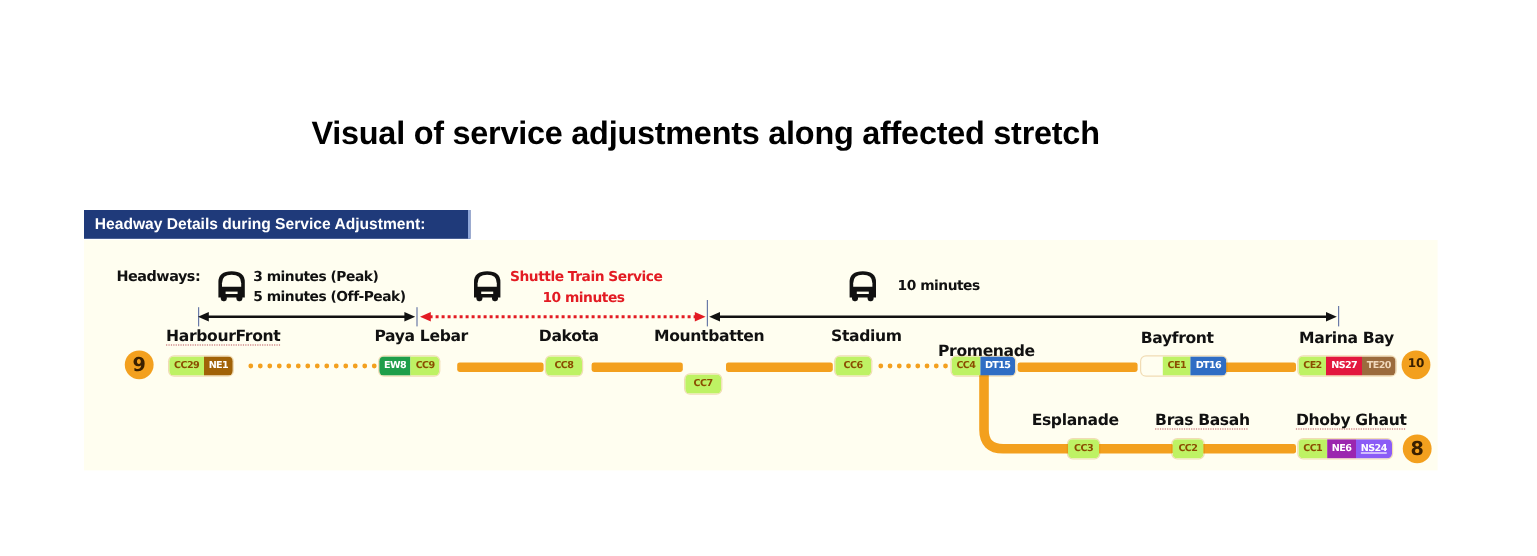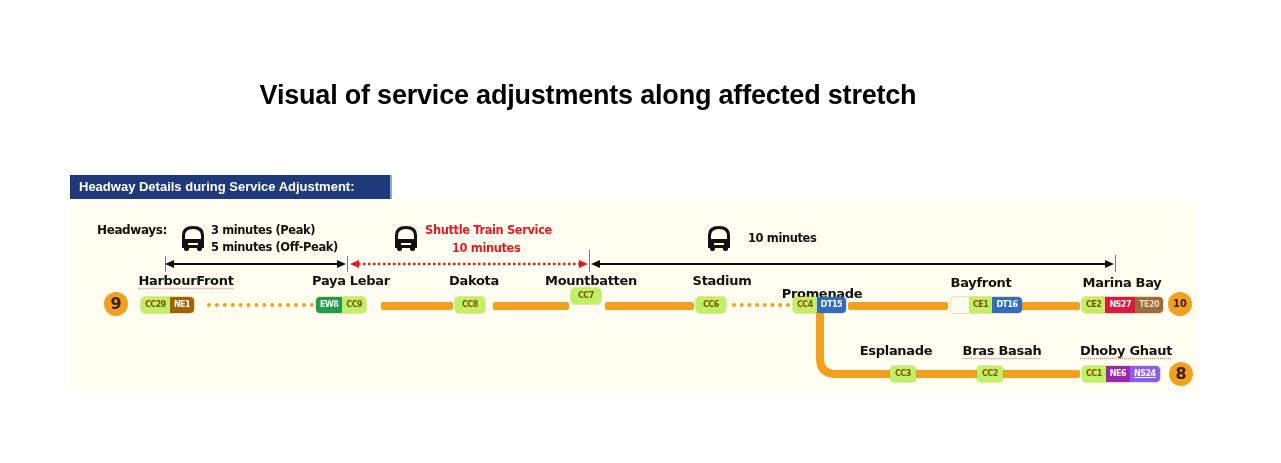--- a/index.html
+++ b/index.html
@@ -1,18 +1,18 @@
 <!DOCTYPE html>
 <html><head>
 <meta charset="utf-8">
 <style>
   html, body { margin:0; padding:0; background:#ffffff; }
   body { width:1281px; height:463px; position:relative; overflow:hidden; font-family:"Liberation Sans", sans-serif; }
   .abs { position:absolute; }
-  .page-title { left:0; width:1176px; top:80px; text-align:center; font-size:27px; font-weight:bold; color:#000; letter-spacing:-0.2px; }
+  .page-title { left:0; width:1176px; top:96px; text-align:center; font-size:27px; font-weight:bold; color:#000; letter-spacing:-0.2px; }
   .panel { left:70px; top:200px; width:1128px; height:192px; background:#fffef0; }
   .hdr { left:70px; top:175px; width:322px; height:24px; background:#1f3a7a; border-right:2px solid #8fa6d8; color:#fff; font-size:13px; font-weight:bold; line-height:24px; padding-left:9px; box-sizing:border-box; }
   .small { font-size:11.5px; font-weight:bold; color:#111; white-space:nowrap; font-family:"DejaVu Sans", sans-serif; letter-spacing:-0.4px; line-height:17px; }
   .red { color:#e31b23; }
   .station { font-size:13px; font-weight:bold; color:#111; white-space:nowrap; font-family:"DejaVu Sans", sans-serif; letter-spacing:-0.3px; transform:translateX(-50%); }
   .wavy { text-decoration:underline dotted #d08a8a; text-underline-offset:3px; }
   .track { background:#f3a01e; height:8px; border-radius:2px; }
   .dots { height:0; border-top:4px dotted #f3a01e; }
   .badge { height:16px; display:flex; border-radius:4px; overflow:hidden; box-shadow:0 0 0 1px rgba(200,120,0,0.25); }
   .badge span { font-size:8px; font-weight:bold; line-height:16px; padding:0 4px; color:#8a4d00; font-family:"DejaVu Sans", sans-serif; letter-spacing:-0.5px; }
@@ -110,21 +110,21 @@
   <span class="cc">CC29</span>
   <span style="background:#a16207; color:#fff;">NE1</span>
 </div>
 <div class="abs badge" style="left:316px; top:297px;">
   <span style="background:#1e9e4a; color:#fff;">EW8</span>
   <span class="cc">CC9</span>
 </div>
 <div class="abs badge" style="left:455px; top:297px;">
   <span class="cc" style="padding:0 7px;text-align:right;">CC8</span>
 </div>
-<div class="abs badge" style="left:571px; top:288px;">
+<div class="abs badge" style="left:571px; top:312px;">
   <span class="cc" style="padding:0 7px;">CC7</span>
 </div>
 <div class="abs badge" style="left:696px; top:297px;">
   <span class="cc" style="padding:0 7px;">CC6</span>
 </div>
 <div class="abs badge" style="left:793px; top:297px;">
   <span class="cc">CC4</span>
   <span style="background:#2f6dc4; color:#fff;">DT15</span>
 </div>
 <div class="abs badge" style="left:951px; top:297px;padding-left:18px;">

